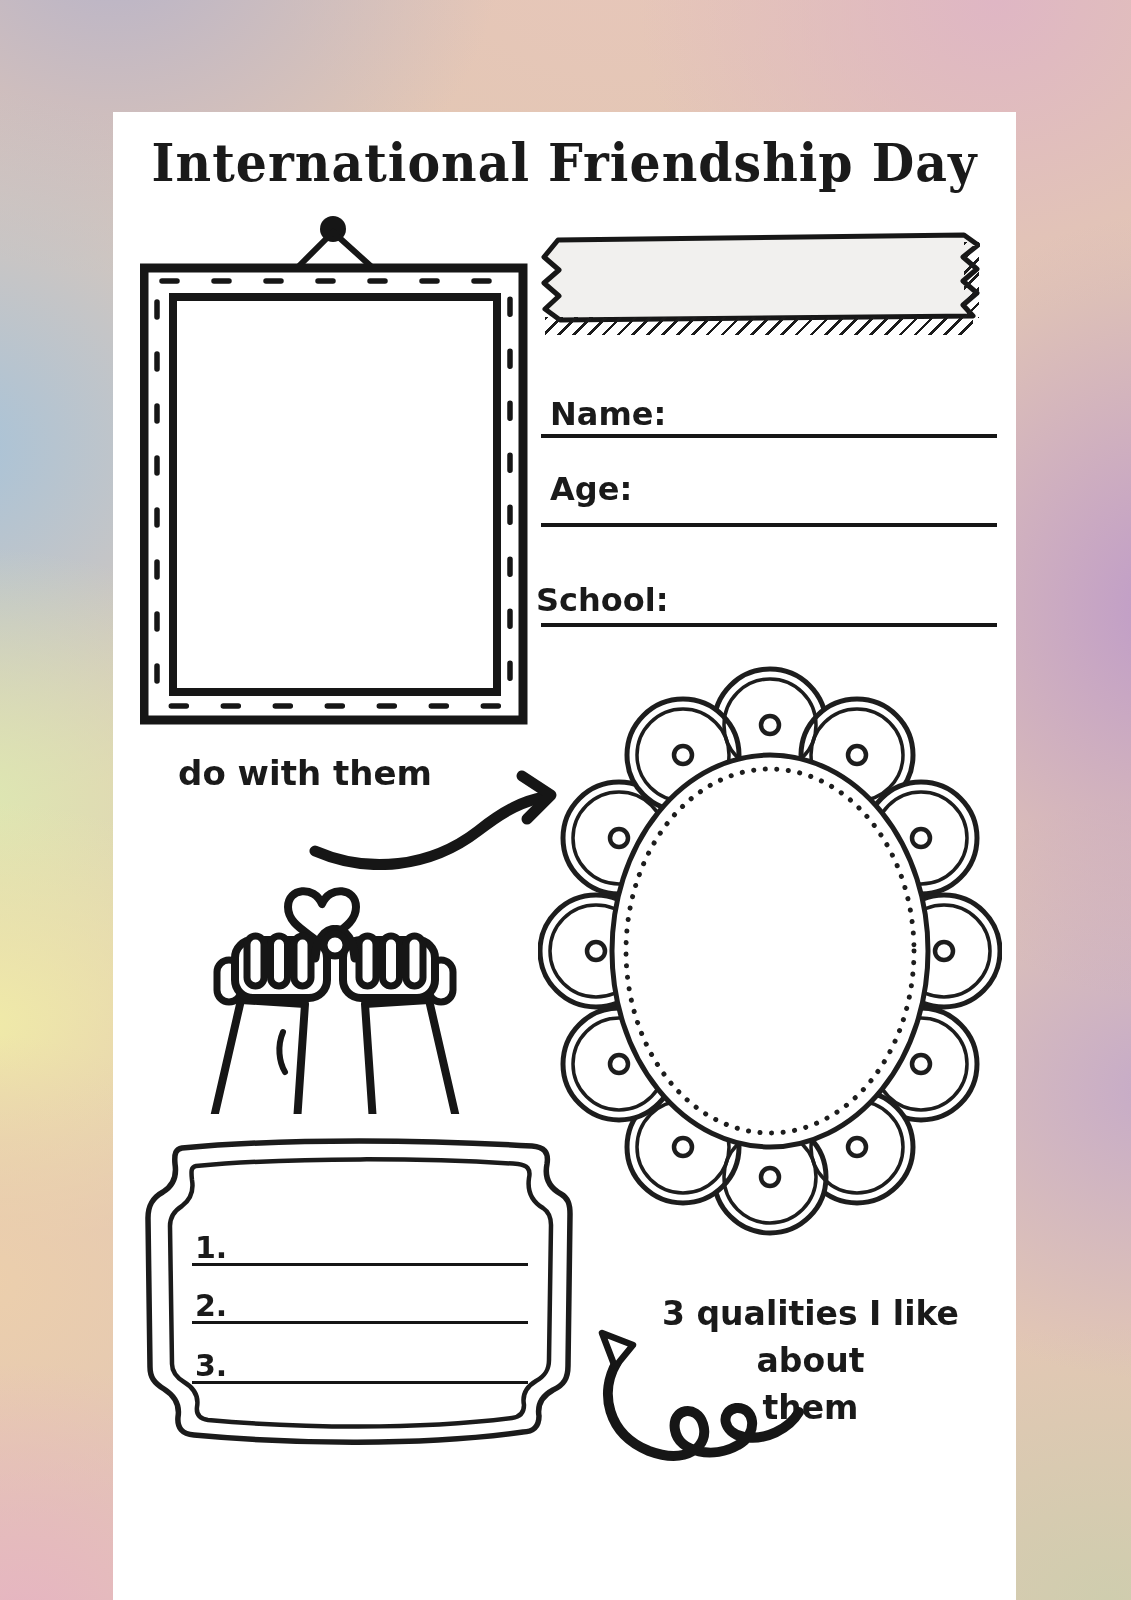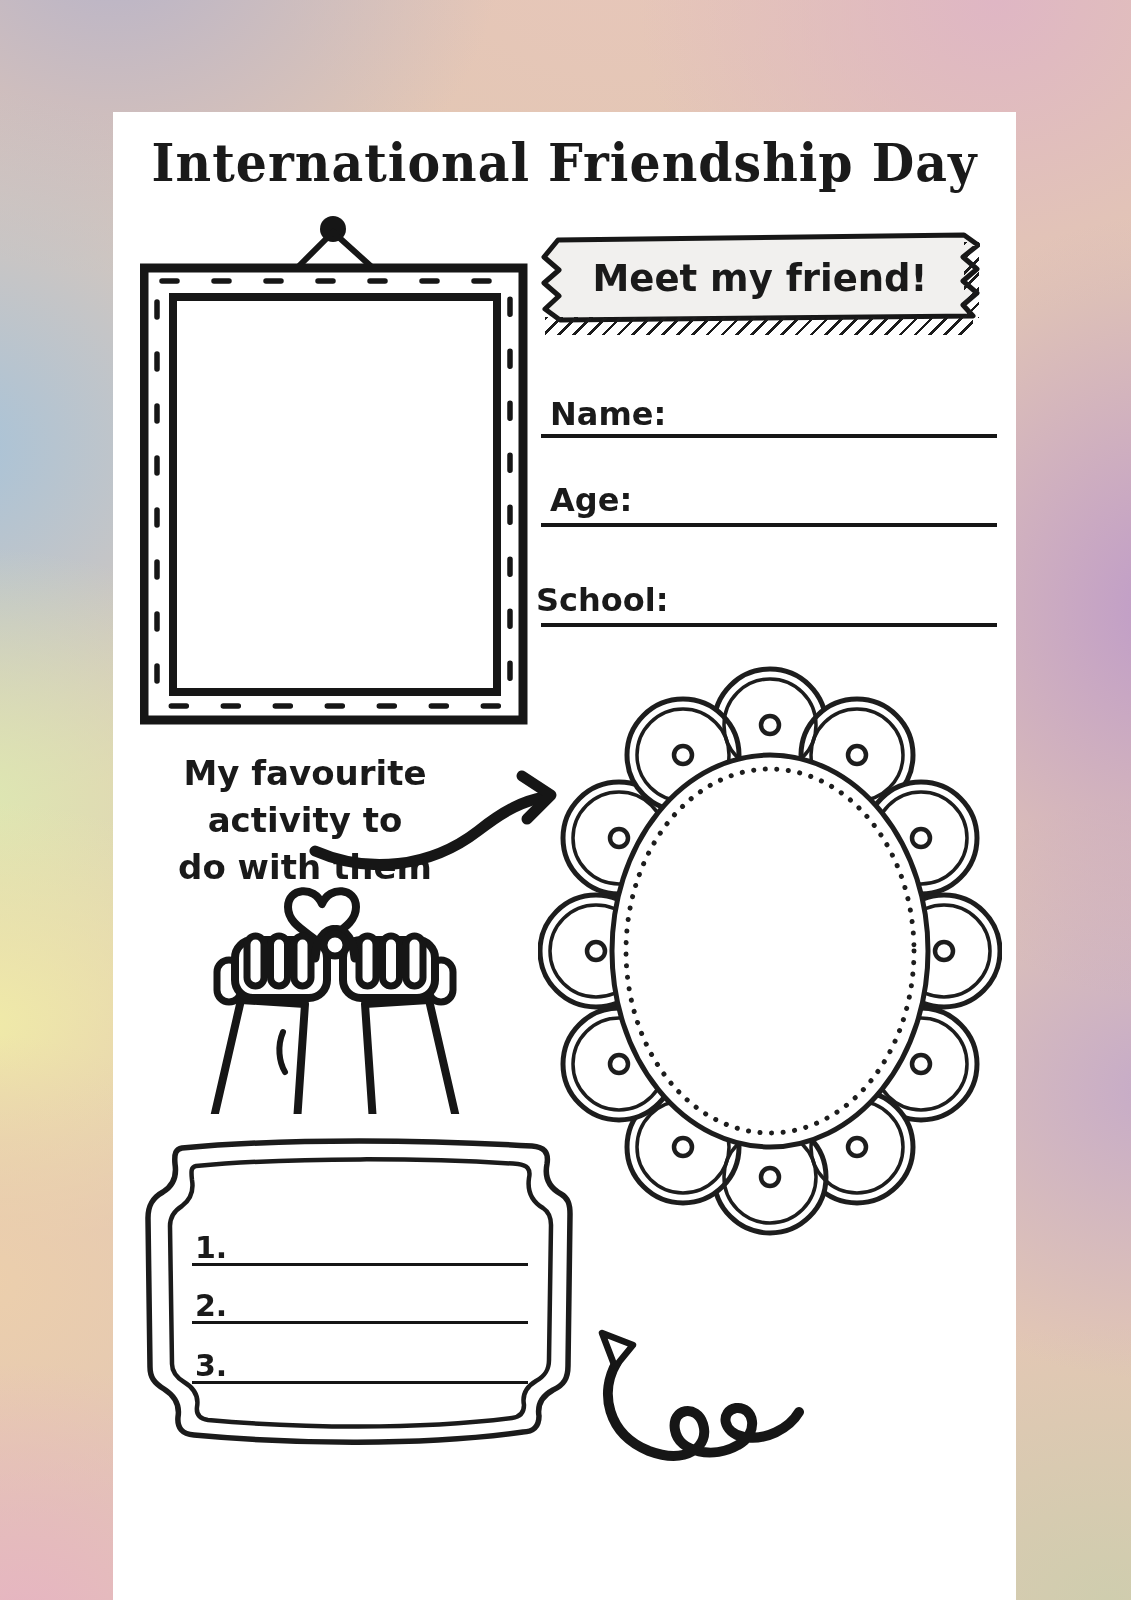--- a/index.html
+++ b/index.html
@@ -29,21 +29,21 @@
     transform:scaleY(1.08);
   }
   .banner-text{left:447px;top:126px;width:400px;height:80px;display:flex;align-items:center;justify-content:center;
     font-size:37px;font-weight:700;}
   .hatch{background:repeating-linear-gradient(135deg,#1b1b1b 0 2.6px,rgba(0,0,0,0) 2.6px 10.5px);}
   .hatch-bottom{left:432px;top:205px;width:428px;height:18px;}
   .hatch-right{left:851px;top:130px;width:15px;height:76px;}
   .field-label{font-size:32px;font-weight:700;}
   .field-line{border-bottom:4px solid #161616;height:0;}
   .name-label{left:437px;top:283px;}  .name-line{left:428px;top:322px;width:456px;}
-  .age-label{left:437px;top:369px;}   .age-line{left:428px;top:411px;width:456px;}
+  .age-label{left:437px;top:358px;}   .age-line{left:428px;top:411px;width:456px;}
   .school-label{left:423px;top:469px;}.school-line{left:428px;top:511px;width:456px;}
   .activity-text{left:12px;top:638px;width:360px;text-align:center;font-size:34px;font-weight:700;line-height:47px;}
   .qualities-text{left:500px;top:1178px;width:395px;text-align:center;font-size:33px;font-weight:700;line-height:47px;}
   .list-number{font-size:30px;font-weight:700;}
   .n1{left:82px;top:1118px;} .n2{left:82px;top:1176px;} .n3{left:82px;top:1236px;}
   .list-line{border-bottom:3.5px solid #161616;height:0;width:336px;left:79px;}
   .l1{top:1151px;} .l2{top:1209px;} .l3{top:1269px;}
   svg{display:block;overflow:hidden;}
   .frame-svg{left:27px;top:100px;}
   .banner-svg{left:427px;top:118px;}
@@ -69,31 +69,29 @@
         <rect x="17" y="69" width="353" height="425" rx="5" stroke-width="5.5" stroke-dasharray="15 37"></rect>
         <rect x="33" y="85" width="324" height="395" stroke-width="8" fill="#ffffff"></rect>
       </g>
     </svg>
 
     <svg class="abs banner-svg" width="440" height="110" viewBox="0 0 440 110">
       <path d="M18,10 L424,5 L438,15 L423,27 L437,39 L423,51 L437,63 L423,75 L433,86 L20,90 L5,79 L19,66 L4,53 L19,40 L4,27 Z" fill="#f1f0ee" stroke="#171717" stroke-width="5" stroke-linejoin="round"></path>
     </svg>
     <div class="abs hatch hatch-bottom"></div>
     <div class="abs hatch hatch-right"></div>
-    <div class="abs banner-text">Meet my friend!</div>
 
     <div class="abs field-label name-label">Name:</div>
     <div class="abs field-line name-line"></div>
     <div class="abs field-label age-label">Age:</div>
     <div class="abs field-line age-line"></div>
     <div class="abs field-label school-label">School:</div>
     <div class="abs field-line school-line"></div>
 
     <div class="abs activity-text">
-      <div>My favourite activity to</div>
       <div>do with them</div>
     </div>
 
     <svg class="abs arrow-svg" width="265" height="105" viewBox="0 0 265 105">
       <g stroke="#161616" stroke-width="11" fill="none" stroke-linecap="round" stroke-linejoin="round">
         <path d="M7,86 C60,109 122,103 170,66 C198,44 216,36 236,32"></path>
         <path d="M214,11 L243,30 L219,54"></path>
       </g>
     </svg>
 
@@ -174,20 +172,24 @@
         <path stroke-width="4.5" fill="none" d="M66,42 C165,33 298,34 388,40 C397,41 401,45 399,54 C397,68 403,78 413,84 C419,88 421,93 421,101 L419,236 C419,246 415,252 406,257 C396,263 392,271 394,281 C394,289 390,293 382,294 C288,306 168,304 78,296 C70,295 66,291 67,283 C69,272 64,264 54,258 C46,253 42,248 42,240 L40,102 C40,93 44,87 52,82 C60,76 64,68 62,56 C61,47 61,43 66,42 Z"></path>
       </g>
     </svg>
     <div class="abs list-number n1">1.</div>
     <div class="abs list-line l1"></div>
     <div class="abs list-number n2">2.</div>
     <div class="abs list-line l2"></div>
     <div class="abs list-number n3">3.</div>
     <div class="abs list-line l3"></div>
 
+    <div class="abs qualities-text">
+      <div>3 qualities I like about</div>
+      <div>them</div>
+    </div>
 
     <svg class="abs squiggle-svg" width="265" height="150" viewBox="0 0 265 150">
       <g stroke="#161616" stroke-linecap="round" stroke-linejoin="round" fill="none">
         <path stroke-width="10" d="M26,34 C8,64 16,106 58,123 C96,137 119,118 112,96 C106,76 80,80 84,102 C88,125 123,131 147,117 C169,105 163,78 145,80 C129,83 131,105 153,109 C174,113 198,101 208,84"></path>
         <path stroke-width="6.5" fill="#ffffff" d="M24,39 L11,5 L42,17 Z"></path>
       </g>
     </svg>
 
   </div>
 </div>

